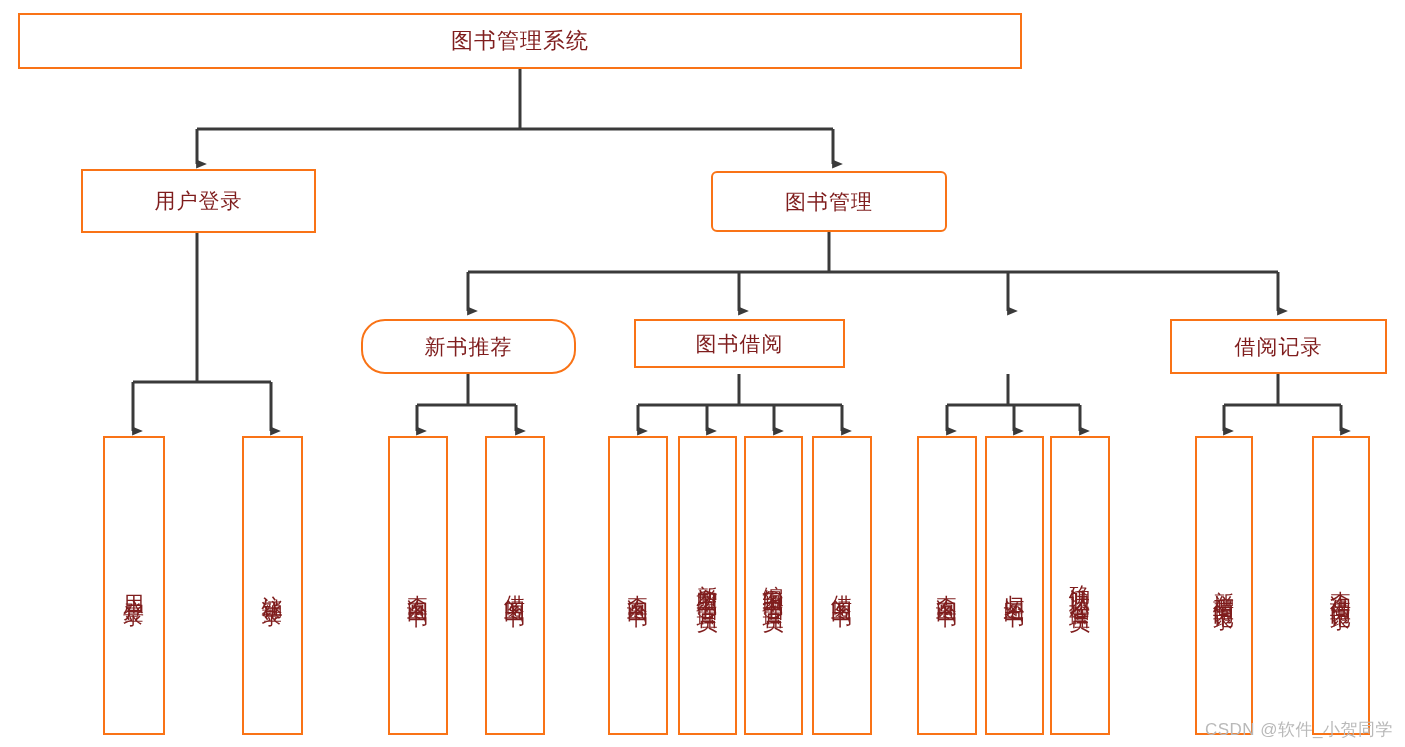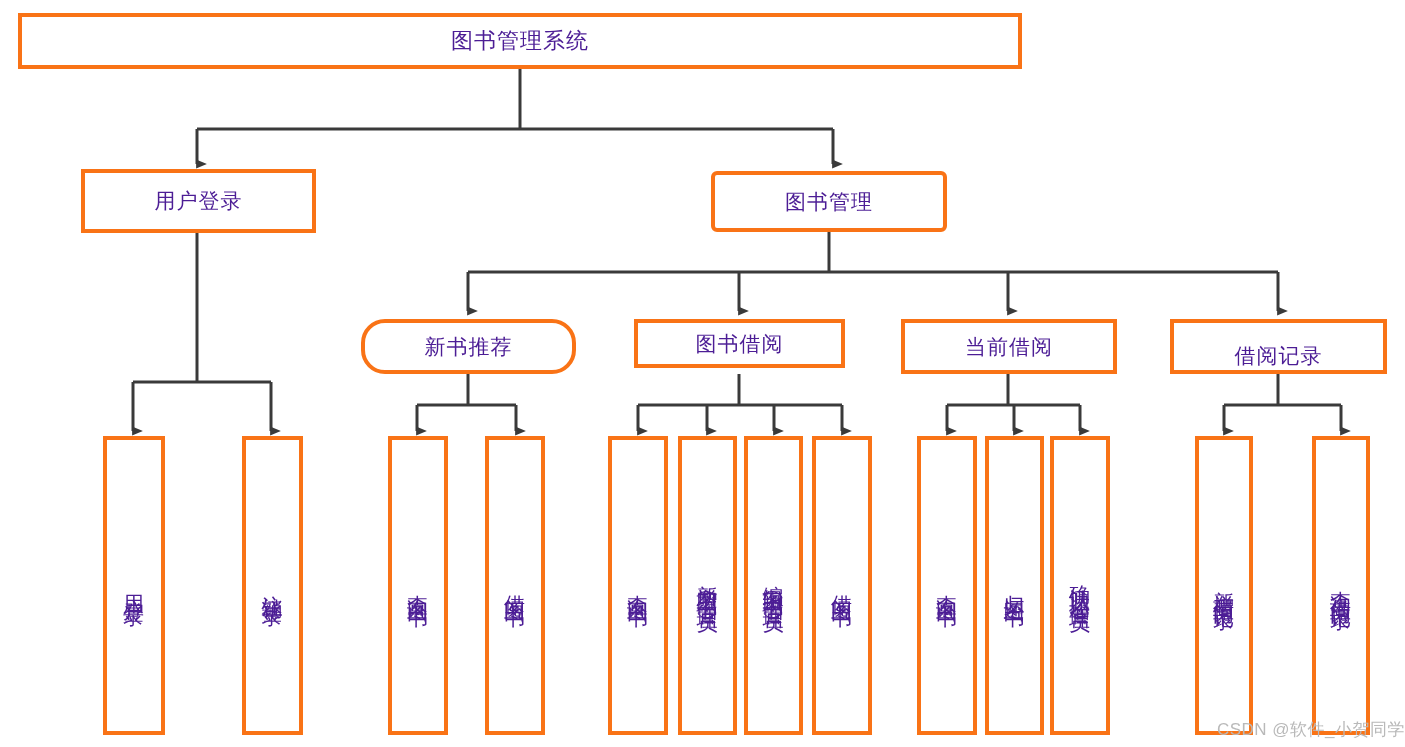--- a/index.html
+++ b/index.html
@@ -20,26 +20,26 @@
   svg#tree-svg {
     position: absolute;
     left: 0;
     top: 0;
     width: 1405px;
     height: 747px;
   }
   .node-box {
     position: absolute;
     box-sizing: border-box;
-    border: 4px solid #f97316;
+    border: 2px solid #f97316;
     background: #ffffff;
     display: flex;
     align-items: center;
     justify-content: center;
-    color: #4c1d95;
+    color: #7f1d1d;
   }
   .node-box.horiz {
     font-size: 21px;
     letter-spacing: 1px;
   }
   .node-box.root {
     font-size: 22px;
     letter-spacing: 1px;
   }
   .node-box.vert {
@@ -49,21 +49,21 @@
     letter-spacing: 4px;
     padding: 6px 0;
     line-height: 1;
   }
   .node-label {
     display: block;
     white-space: nowrap;
   }
   #watermark {
     position: absolute;
-    right: 0;
+    right: 12px;
     bottom: 6px;
     font-size: 17px;
     color: #b9b9b9;
     letter-spacing: 0.5px;
     white-space: nowrap;
   }
 </style>
 </head>
 <body>
 
@@ -132,25 +132,22 @@
   </div>
 
   <div class="node-box horiz" style="left:361px; top:319px; width:215px; height:55px;border-radius:24px;">
     <span class="node-label">新书推荐</span>
   </div>
 
   <div class="node-box horiz" style="left:634px; top:319px; width:211px; height:49px;">
     <span class="node-label">图书借阅</span>
   </div>
 
-  <div class="node-box horiz" style="left:901px; top:319px; width:216px; height:55px;">
-    <span class="node-label">当前借阅</span>
-  </div>
-
-  <div class="node-box horiz" style="left:1170px; top:319px; width:217px; height:55px;align-items:flex-end;">
+
+  <div class="node-box horiz" style="left:1170px; top:319px; width:217px; height:55px;">
     <span class="node-label">借阅记录</span>
   </div>
 
   <div class="node-box vert" style="left:103px; top:436px; width:62px; height:299px;">
     <span class="node-label">用户登录</span>
   </div>
 
   <div class="node-box vert" style="left:242px; top:436px; width:61px; height:299px;">
     <span class="node-label">注销登录</span>
   </div>

